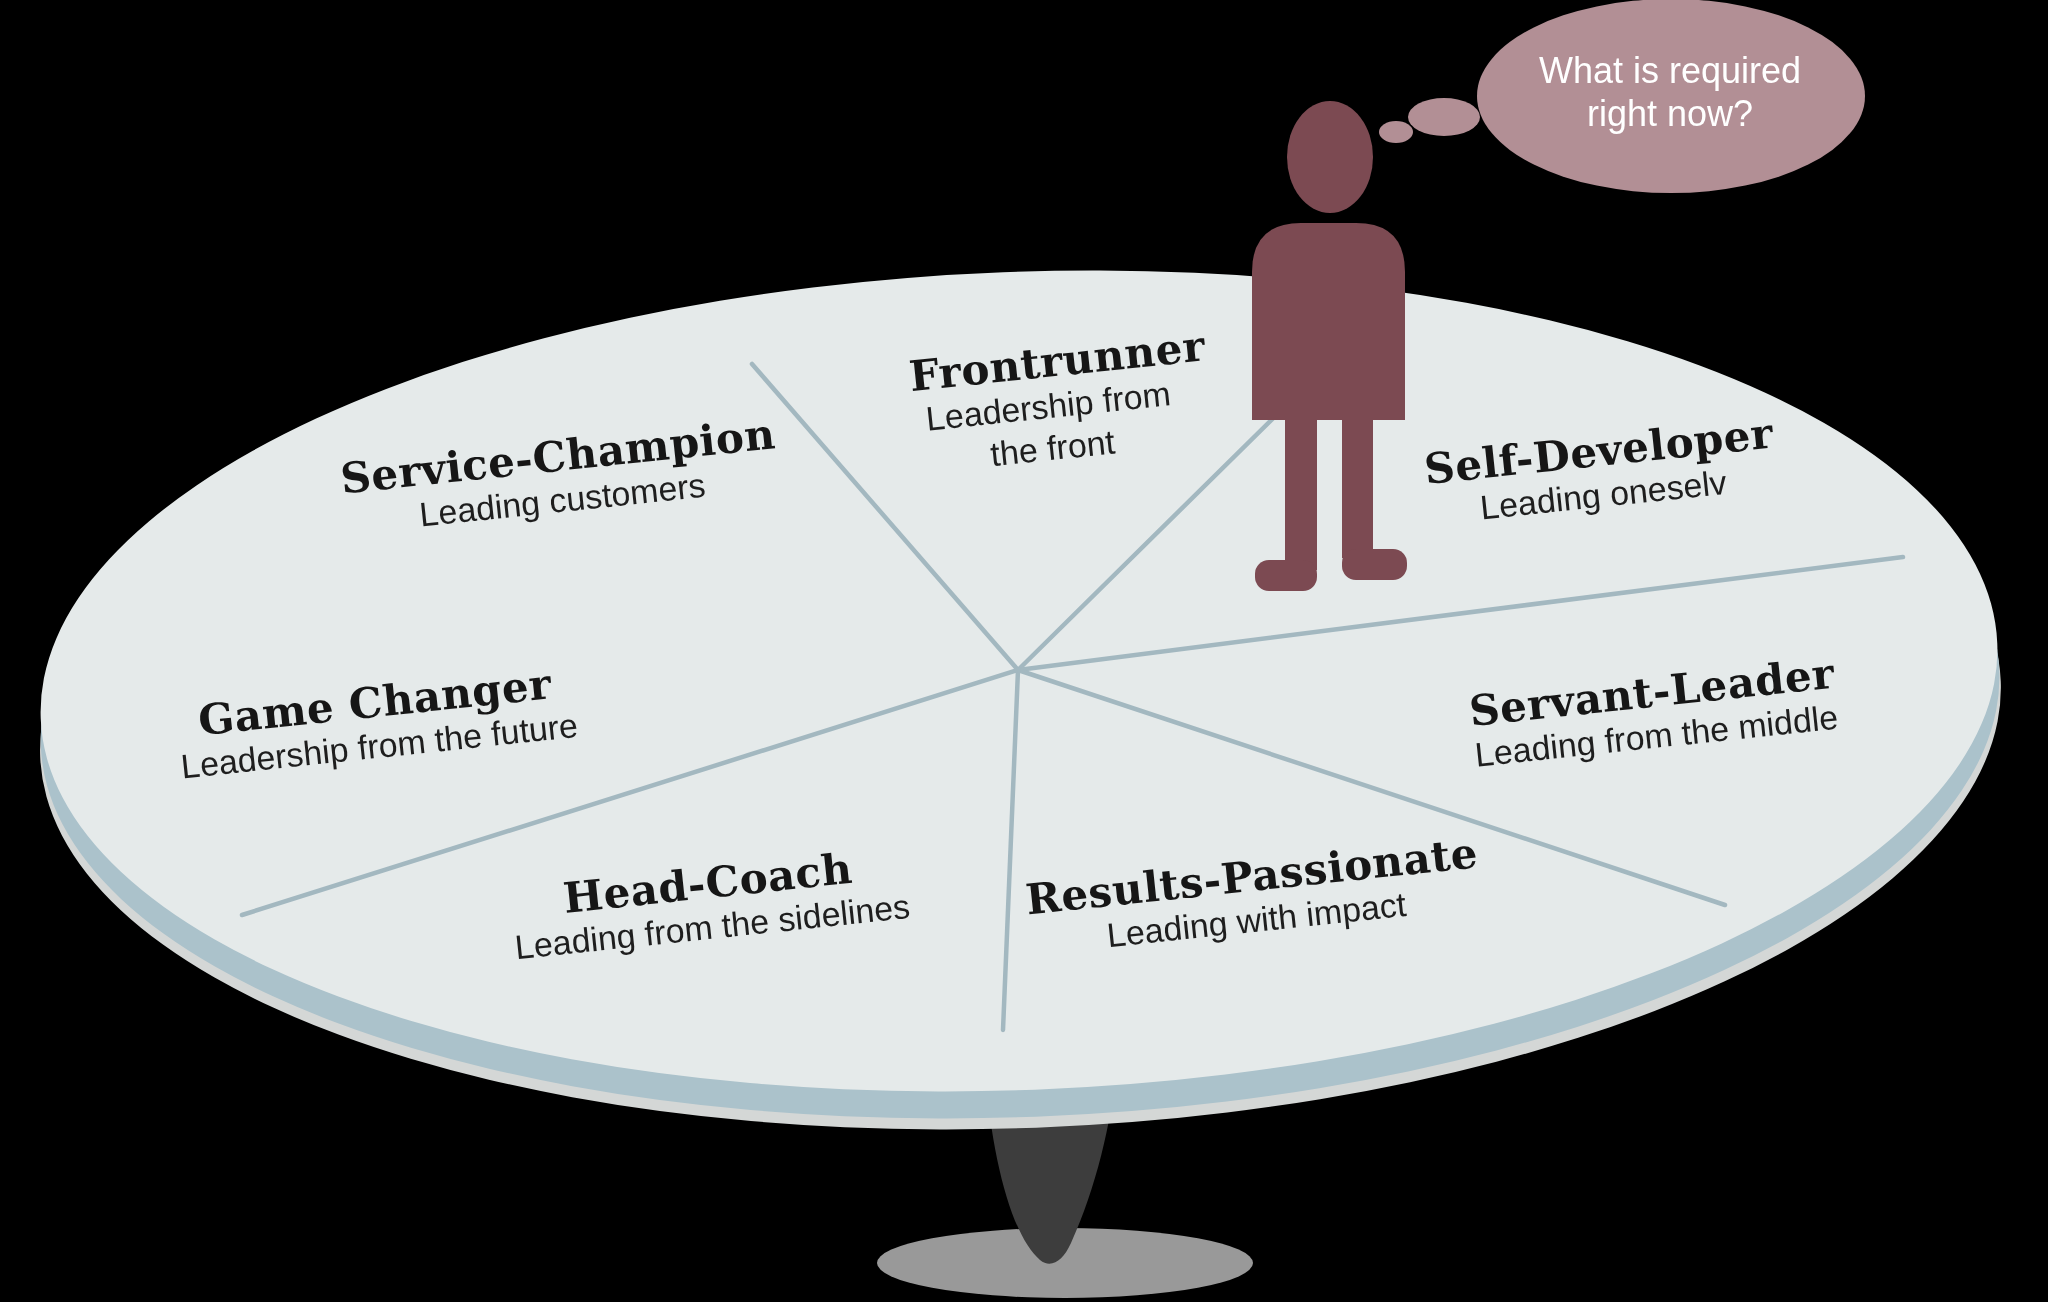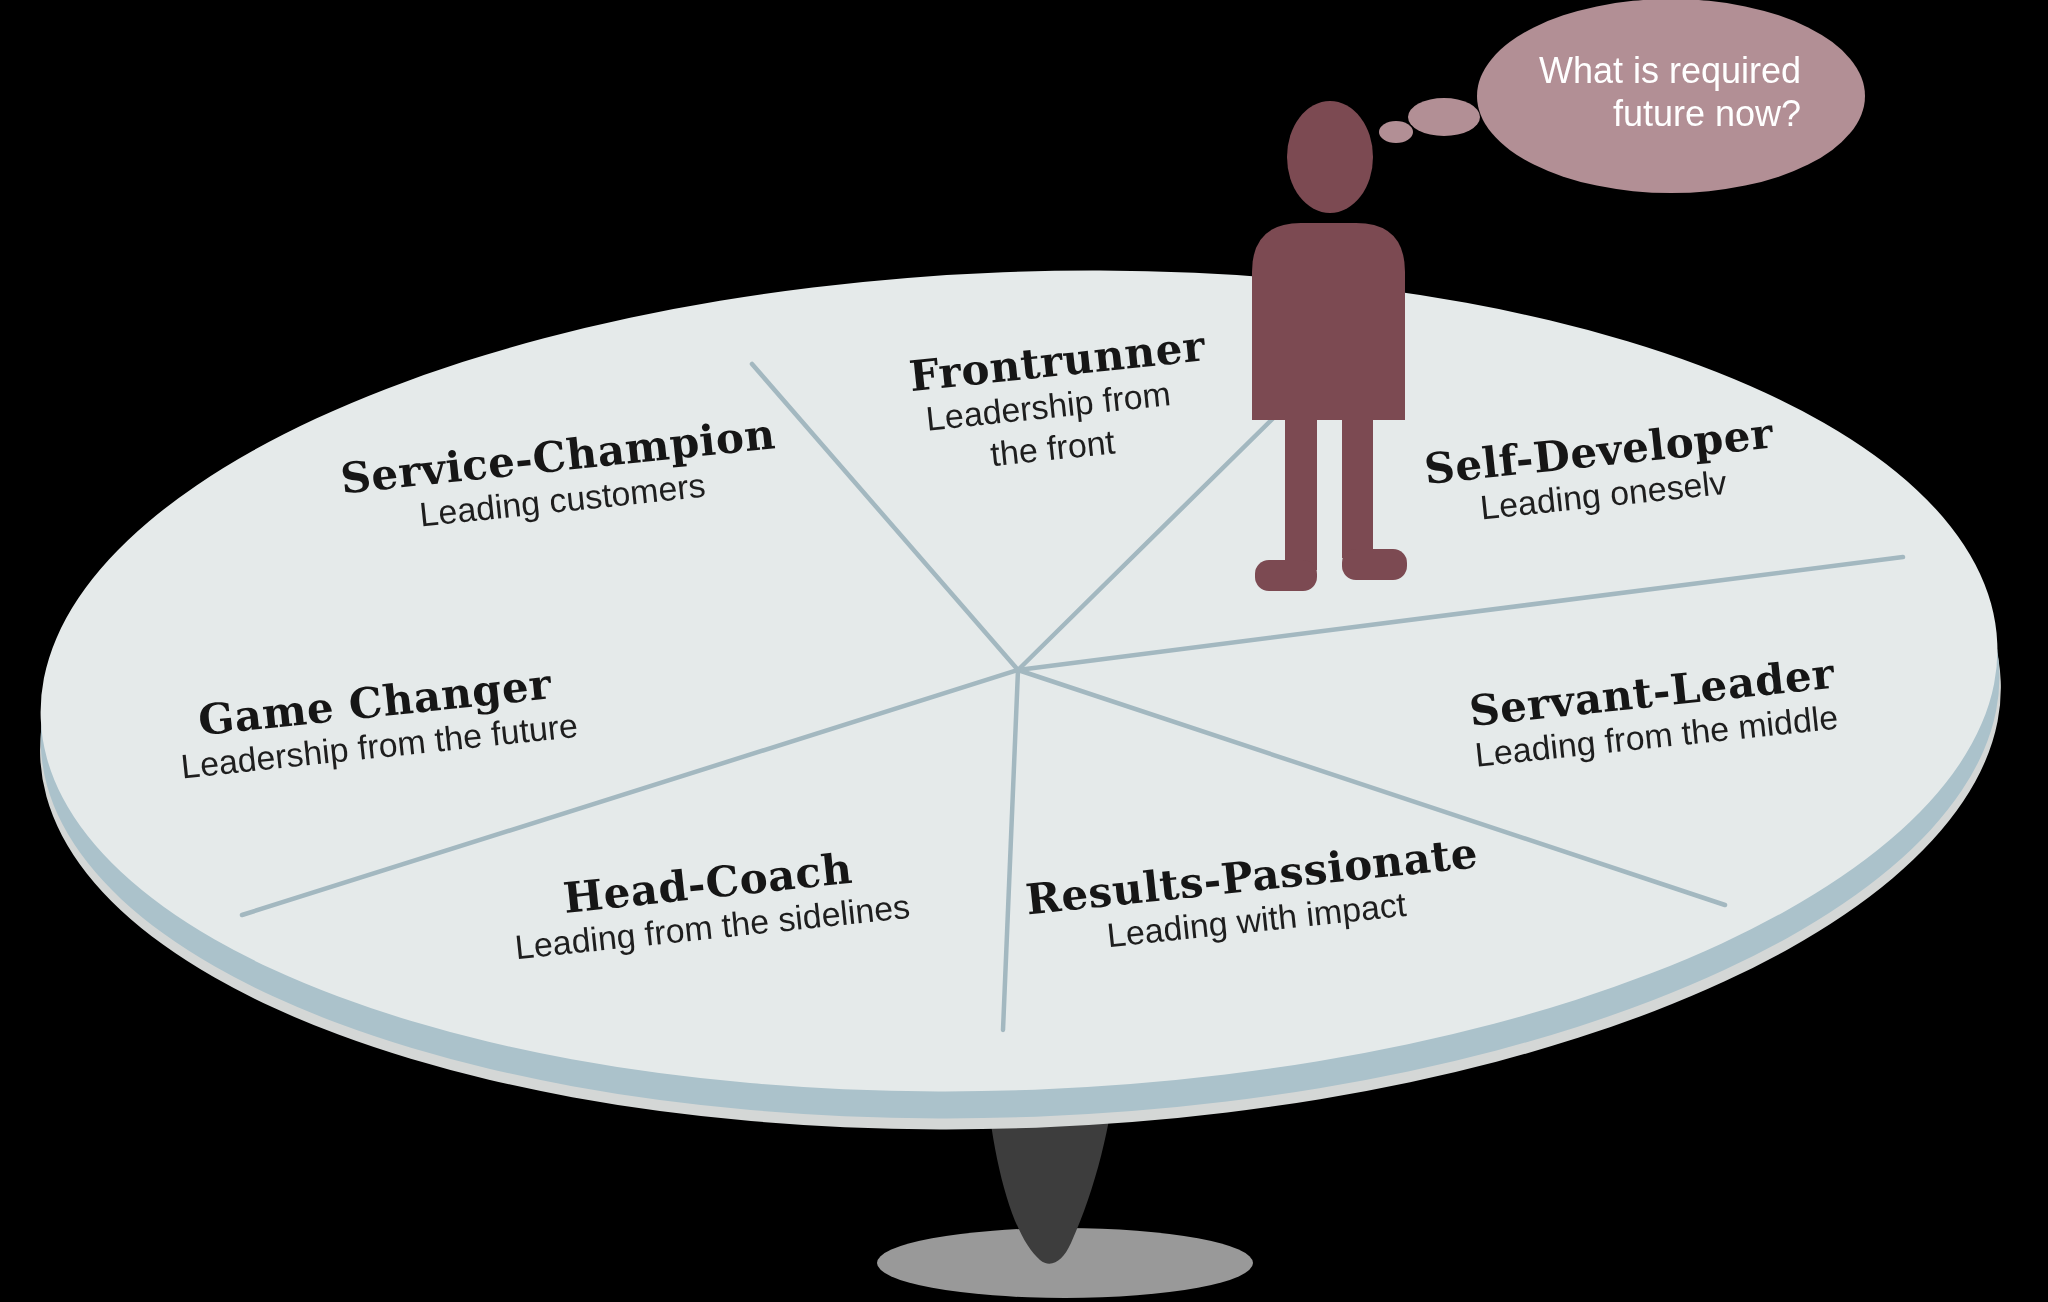--- a/index.html
+++ b/index.html
@@ -35,21 +35,21 @@
     font-size:34px;
     line-height:1.22;
     color:#1e1e1e;
   }
   .label--wrap { white-space:normal; width:270px; }
 
   .bubble-text {
     position:absolute;
     left:1670px; top:92px;
     transform:translate(-50%,-50%);
-    text-align:right;
+    text-align:center;
     color:#fff;
     font-size:36px;
     line-height:1.2;
     white-space:nowrap;
     pointer-events:none;
   }
 </style>
 </head>
 <body>
 
@@ -91,21 +91,21 @@
 
     <g>
       <ellipse cx="1396" cy="132" rx="17" ry="11" fill="#b28f95"></ellipse>
       <ellipse cx="1444" cy="117" rx="36" ry="19" fill="#b28f95"></ellipse>
       <ellipse cx="1671" cy="96" rx="194" ry="97" fill="#b28f95"></ellipse>
     </g>
   </svg>
 
   <div class="bubble-text">
     <span>What is required</span><br>
-    <span>future now?</span>
+    <span>right now?</span>
   </div>
 
   <div class="label label--wrap" style="left:1048px; top:404px;">
     <span class="title">Frontrunner</span>
     <span class="subtitle">Leadership from the front</span>
   </div>
 
   <div class="label" style="left:1601px; top:472px;">
     <span class="title">Self-Developer</span>
     <span class="subtitle">Leading oneselv</span>

